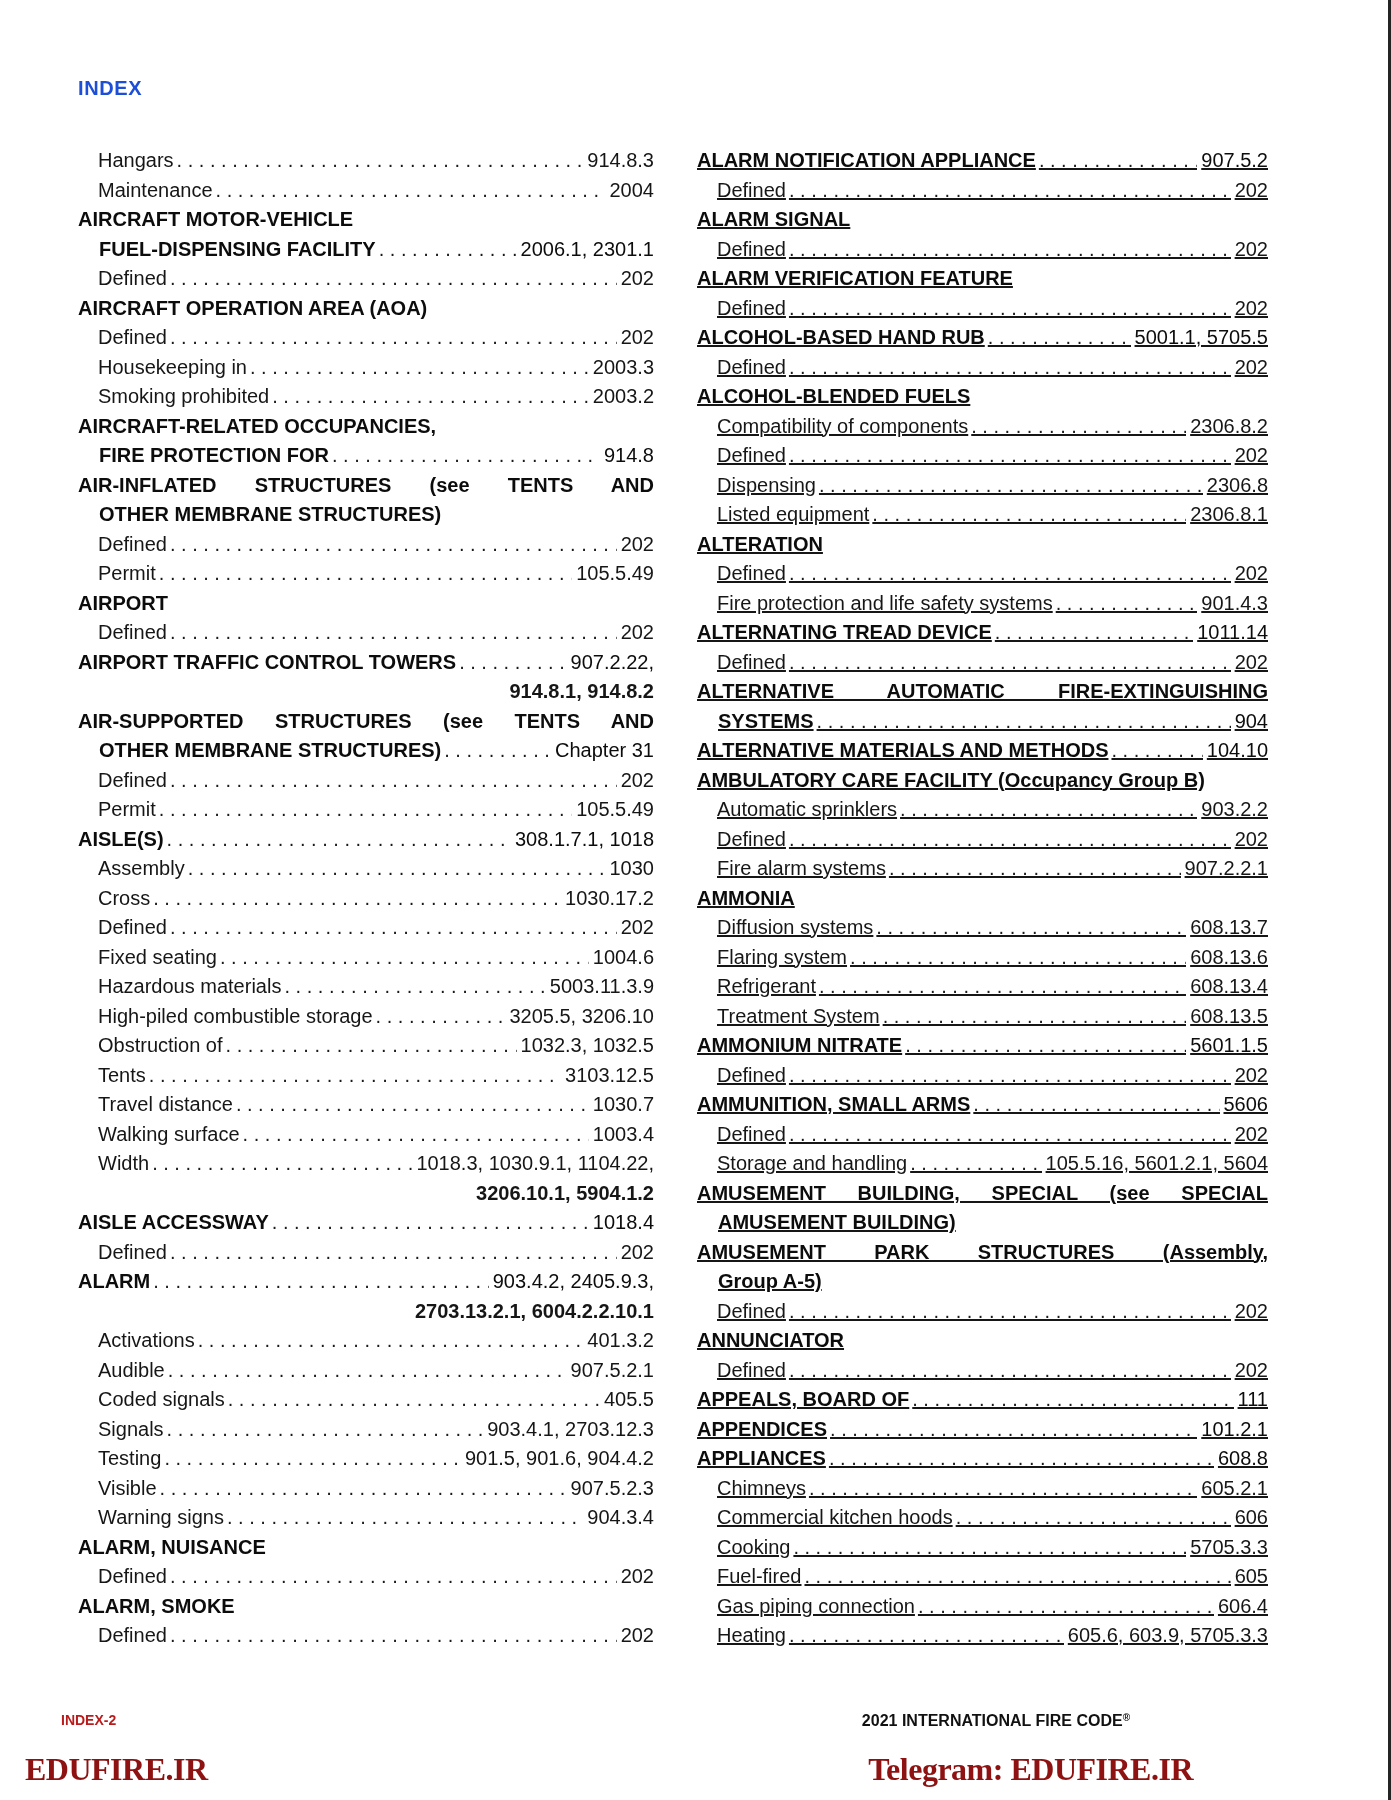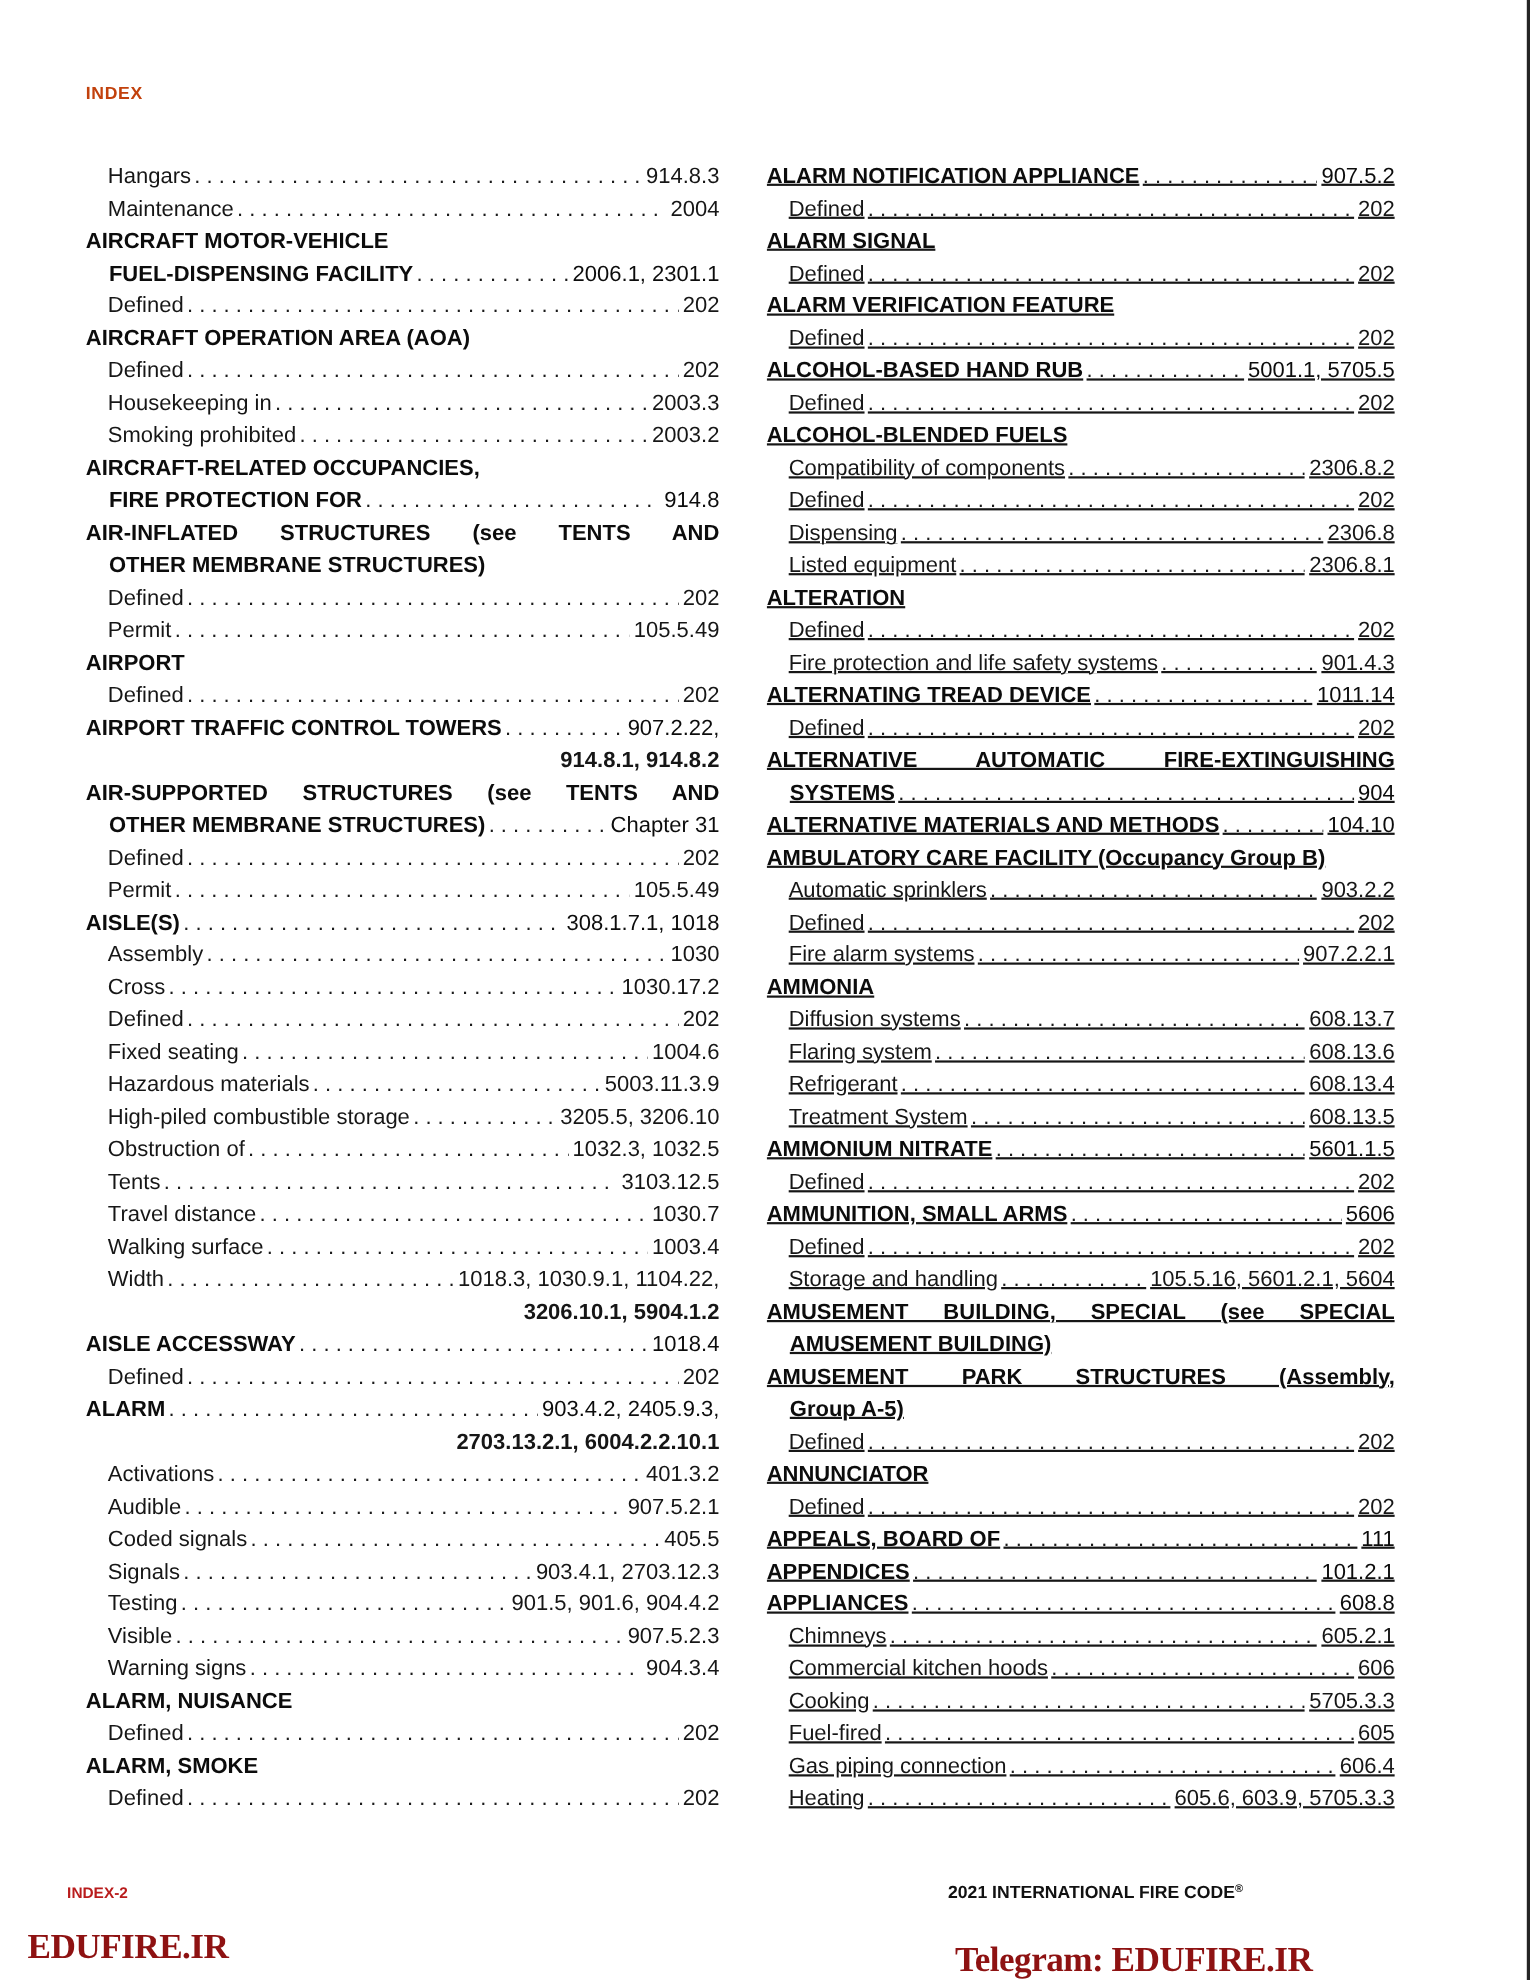--- a/index.html
+++ b/index.html
@@ -9,21 +9,21 @@
     overflow:hidden;
   }
   body {
     position:relative;
     font-family:"Liberation Sans", sans-serif;
     color:#161616;
   }
 
   .page-header {
     position:absolute; left:78px; top:77px;
-    font-size:16px; font-weight:bold; letter-spacing:0.6px; color:#c2410c;
+    font-size:20px; font-weight:bold; letter-spacing:0.6px; color:#1d4ed8;
   }
 
   .col {
     position:absolute; top:146px; font-size:20px;
   }
   .col.left  { left:78px;  width:576px; }
   .col.right { left:697px; width:571px;text-decoration:underline; }
 
   .row {
     display:flex; align-items:baseline;
@@ -62,21 +62,21 @@
 
   .brand {
     position:absolute;
     font-family:"Liberation Serif", serif;
     font-weight:bold;
     font-size:32px;
     letter-spacing:-0.5px;
     color:#8e1212;
   }
   .brand-left  { left:25px;  top:1751px; }
-  .brand-right { right:198px; top:1751px;margin-top:12px; }
+  .brand-right { right:198px; top:1751px; }
 
   .scan-edge {
     position:absolute; right:0; top:0;
     width:3px; height:1800px;
     background:#242424;
   }
 </style>
 </head>
 <body>
 

